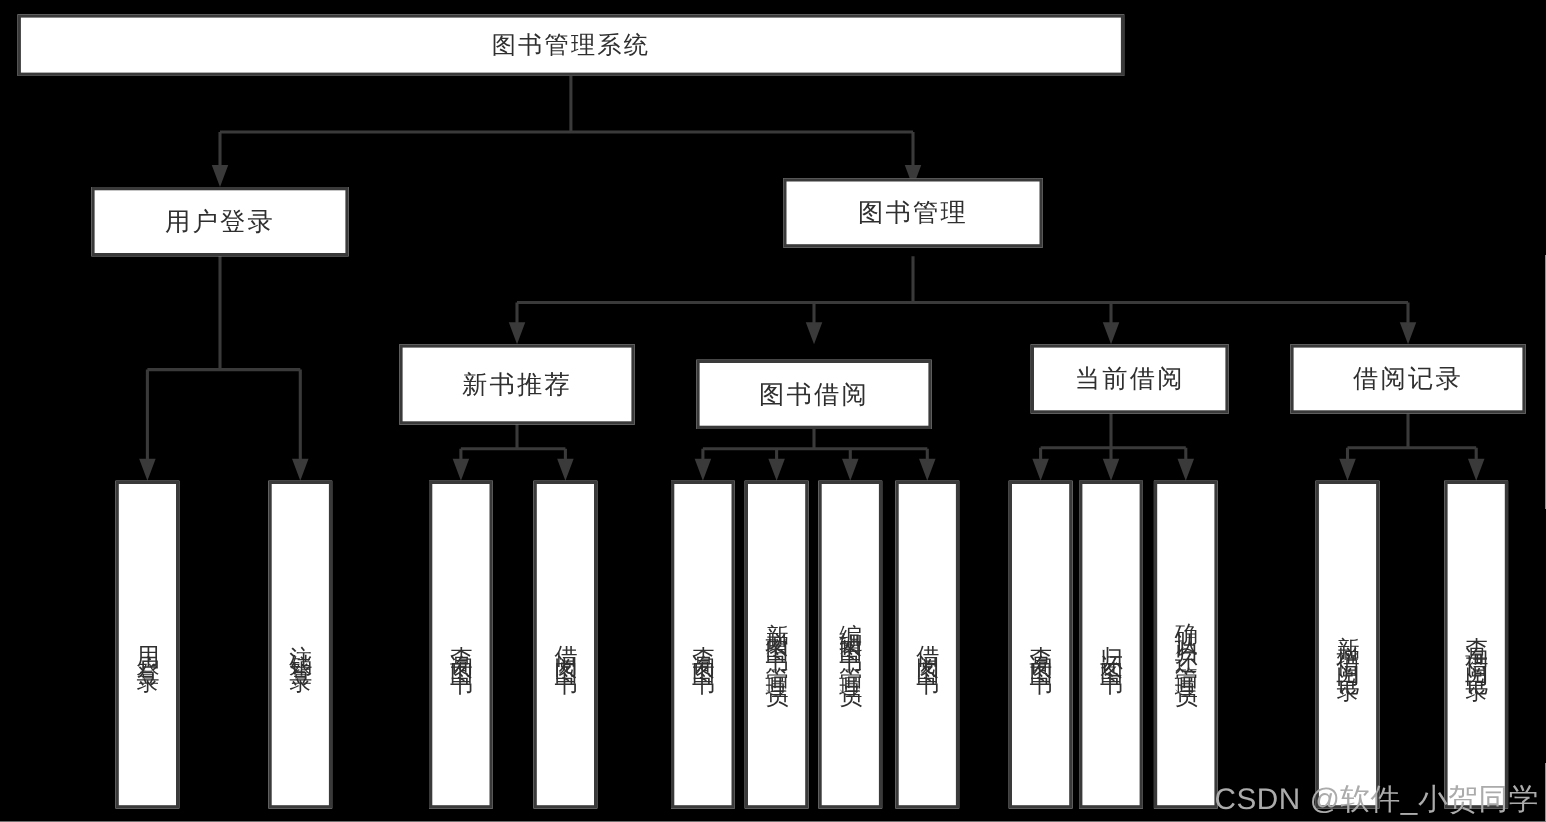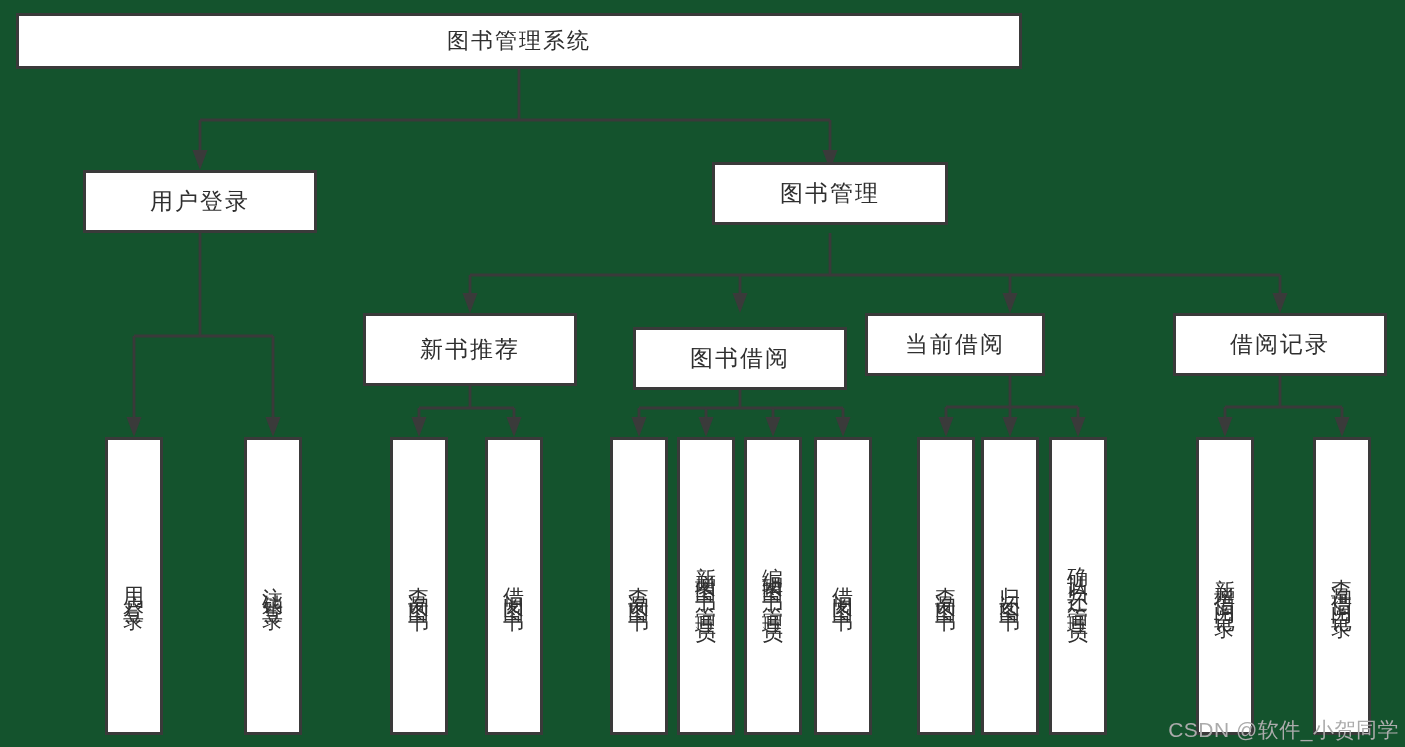--- a/index.html
+++ b/index.html
@@ -1,20 +1,20 @@
 <!DOCTYPE html>
 <html><head>
 <meta charset="utf-8">
 <style>
   html, body { margin: 0; padding: 0; background: #ffffff; }
   #canvas {
     position: relative;
     width: 1405px;
     height: 747px;
-    background: #14532d;
+    background: #000000;
     font-family: "Liberation Sans", "DejaVu Sans", sans-serif;
     color: #2f2f2f;
     overflow: hidden;
   }
   #connectors {
     position: absolute;
     left: 0; top: 0;
     width: 1405px; height: 747px;
   }
   .box {
@@ -40,21 +40,21 @@
     writing-mode: vertical-rl;
     text-orientation: mixed;
     font-size: 21px;
     letter-spacing: 8px;
     line-height: 1;
   }
   #watermark {
     position: absolute;
     right: 6px;
     bottom: 3px;
-    font-size: 21px;
+    font-size: 27px;
     letter-spacing: 0.5px;
     color: #ababab;
     white-space: nowrap;
     z-index: 5;
   }
 </style>
 </head>
 <body>
 
 <div id="canvas">
@@ -95,21 +95,21 @@
     <polygon points="1334.5,417 1349.5,417 1342,437" fill="#3a3a3a" stroke="none"></polygon>
   </svg>
 
   <div class="box h root" style="left:16px; top:13px; width:1006px; height:56px;">图书管理系统</div>
 
   <div class="box h" style="left:83px; top:170px; width:234px; height:63px;">用户登录</div>
   <div class="box h" style="left:712px; top:162px; width:236px; height:63px;">图书管理</div>
 
   <div class="box h" style="left:363px; top:313px; width:214px; height:73px;">新书推荐</div>
   <div class="box h" style="left:633px; top:327px; width:214px; height:63px;">图书借阅</div>
-  <div class="box h" style="left:865px; top:313px; width:180px; height:63px;">当前借阅</div>
+  <div class="box h" style="left:937px; top:313px; width:180px; height:63px;">当前借阅</div>
   <div class="box h" style="left:1173px; top:313px; width:214px; height:63px;">借阅记录</div>
 
   <div class="box v" style="left:105px;">用户登录</div>
   <div class="box v" style="left:244px;">注销登录</div>
 
   <div class="box v" style="left:390px;">查询图书</div>
   <div class="box v" style="left:485px;">借阅图书</div>
 
   <div class="box v" style="left:610px;">查询图书</div>
   <div class="box v" style="left:677px;">新增图书（管理员）</div>

